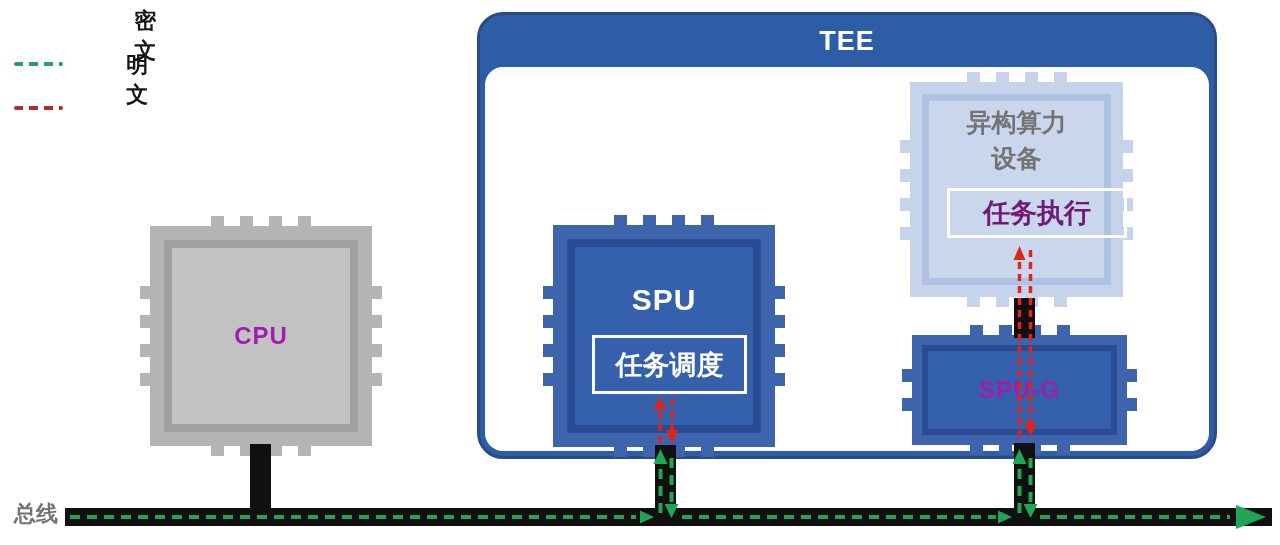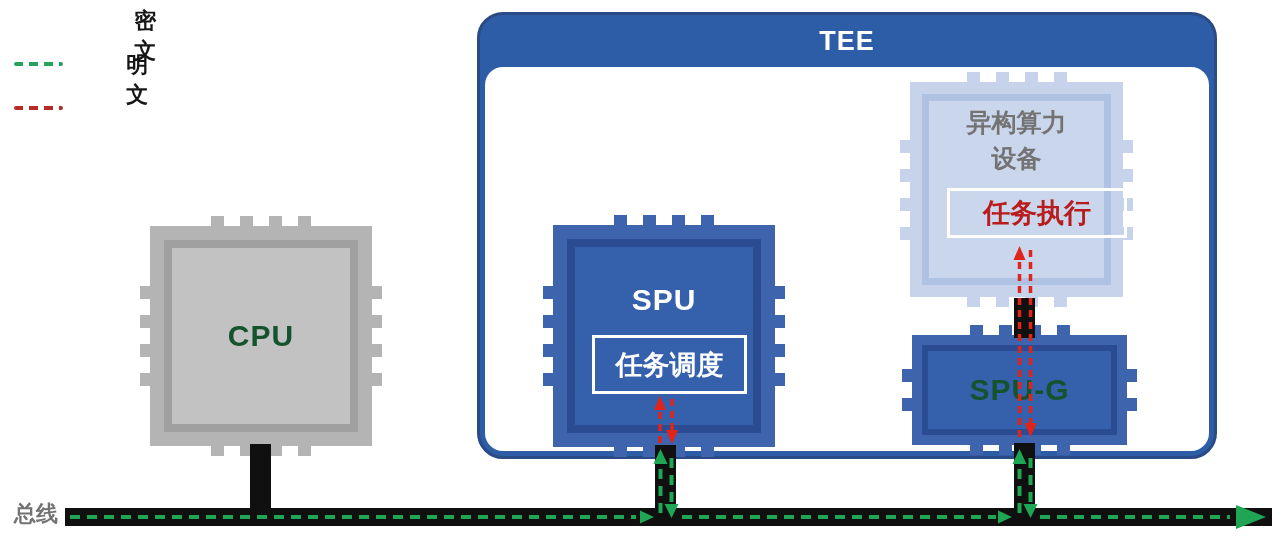--- a/index.html
+++ b/index.html
@@ -44,31 +44,31 @@
   .chip-cpu    { left:150px; top:226px; width:222px; height:220px;
                  --outer:var(--cpu-gray); --frame:var(--cpu-frame-gray); --inner:var(--cpu-inner-gray); }
   .chip-spu    { left:553px; top:225px; width:222px; height:222px;
                  --outer:var(--chip-blue); --frame:var(--chip-frame-blue); --inner:var(--chip-inner-blue); }
   .chip-spug   { left:912px; top:335px; width:215px; height:110px;
                  --outer:var(--chip-blue); --frame:var(--chip-frame-blue); --inner:var(--chip-inner-blue); }
   .chip-hetero { left:910px; top:82px;  width:213px; height:215px; z-index:3;
                  --outer:var(--hetero-light-blue); --frame:var(--hetero-frame-blue); --inner:var(--hetero-inner-blue); }
 
   .chip-label-center { position:absolute; inset:0; display:flex; align-items:center; justify-content:center;
-                       color:#14532d; font-size:30px; font-weight:bold; letter-spacing:1px; }
+                       color:#a21caf; font-size:24px; font-weight:bold; letter-spacing:1px; }
   .spu-label { position:absolute; top:58px; left:0; right:0; text-align:center;
                color:#fff; font-size:30px; font-weight:bold; letter-spacing:1px; }
   .spu-subbox { position:absolute; left:39px; top:110px; width:155px; height:59px;
                 border:3px solid #fff; display:flex; align-items:center; justify-content:center;
                 color:#fff; font-size:27px; font-weight:bold; }
   .hetero-label { position:absolute; top:22px; left:0; right:0; text-align:center;
                   color:#737373; font-size:25px; font-weight:bold; line-height:1.45; }
   .hetero-subbox { position:absolute; left:37px; top:106px; width:180px; height:50px;
                    border:3px solid #fff; display:flex; align-items:center; justify-content:center;
-                   color:#b91c1c; font-size:27px; font-weight:bold; }
+                   color:#701a75; font-size:27px; font-weight:bold; }
 
   
   .connector { position:absolute; width:21px; background:var(--bus-black); z-index:6; }
   .conn-cpu      { left:250px;  top:444px; height:66px; }
   .conn-spu      { left:655px;  top:445px; height:65px; }
   .conn-spug-bus { left:1014px; top:443px; height:67px; }
   .conn-hetero   { left:1014px; top:298px; height:40px; }
 
   .bus { position:absolute; left:65px; top:508px; width:1207px; height:18px;
          background:var(--bus-black); z-index:6; }

